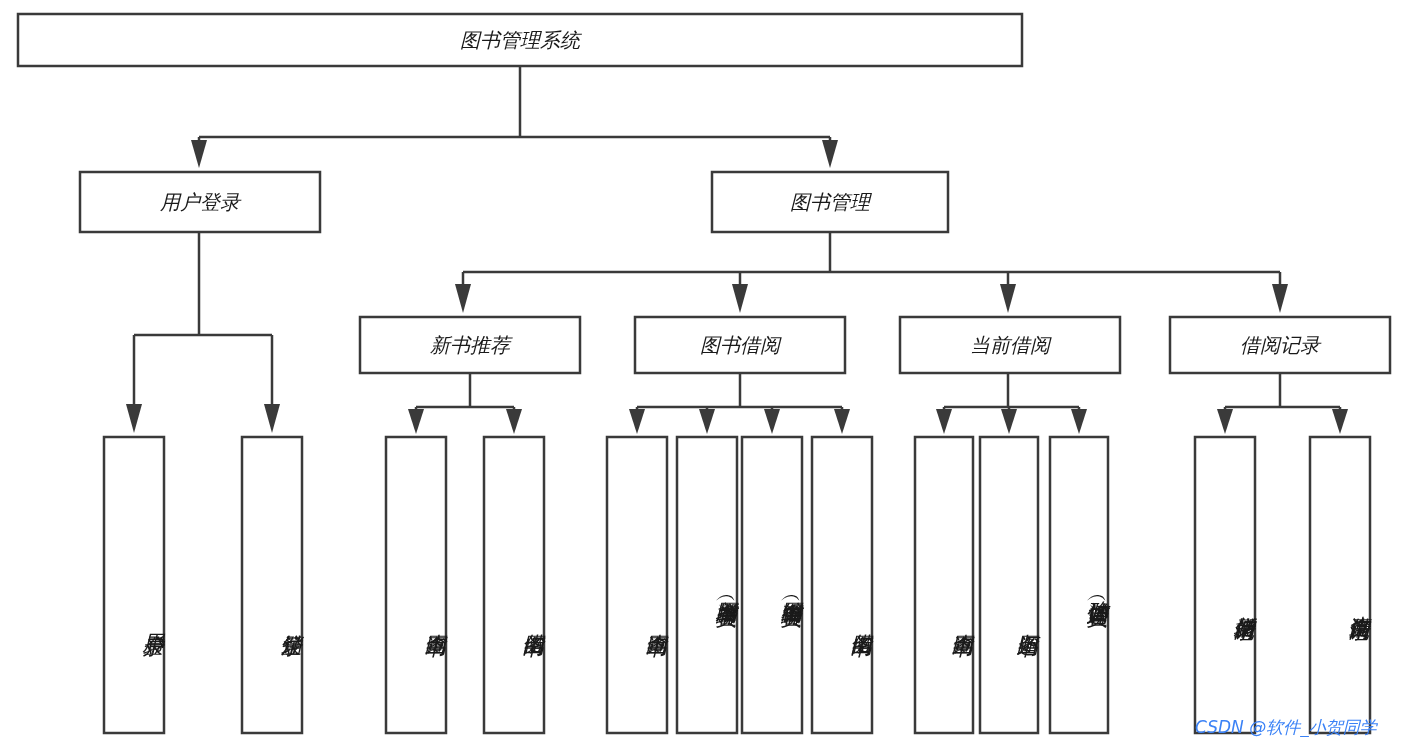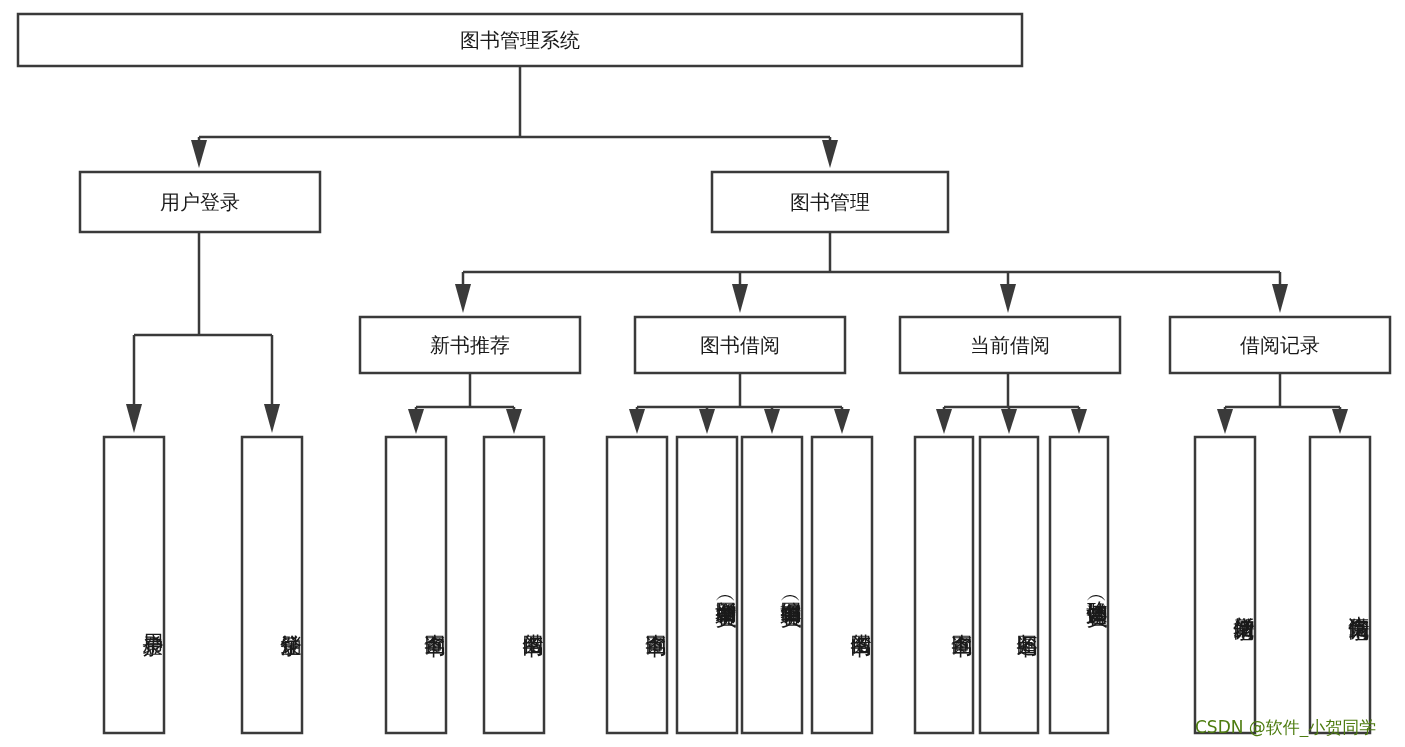--- a/index.html
+++ b/index.html
@@ -9,20 +9,21 @@
   }
   body {
     font-family: "DejaVu Sans", "Liberation Sans", sans-serif;
   }
   #diagram-root {
     position: relative;
     width: 1405px;
     height: 737px;
     background: #ffffff;
     overflow: hidden;
+    font-style: italic;
   }
   svg.diagram-canvas {
     position: absolute;
     left: 0;
     top: 0;
     width: 1405px;
     height: 747px;
     display: block;
   }
   .node-box {
@@ -59,21 +60,21 @@
     display: flex;
     align-items: flex-start;
     justify-content: center;
     white-space: nowrap;
     pointer-events: none;
   }
   .watermark {
     position: absolute;
     font-family: "DejaVu Sans", "Liberation Sans", sans-serif;
     font-size: 17px;
-    color: #4d7c0f;
+    color: #3b82f6;
     white-space: nowrap;
     user-select: none;
   }
 </style>
 </head>
 <body>
 
 <div id="diagram-root">
 
   <svg class="diagram-canvas" viewBox="0 0 1405 747">

